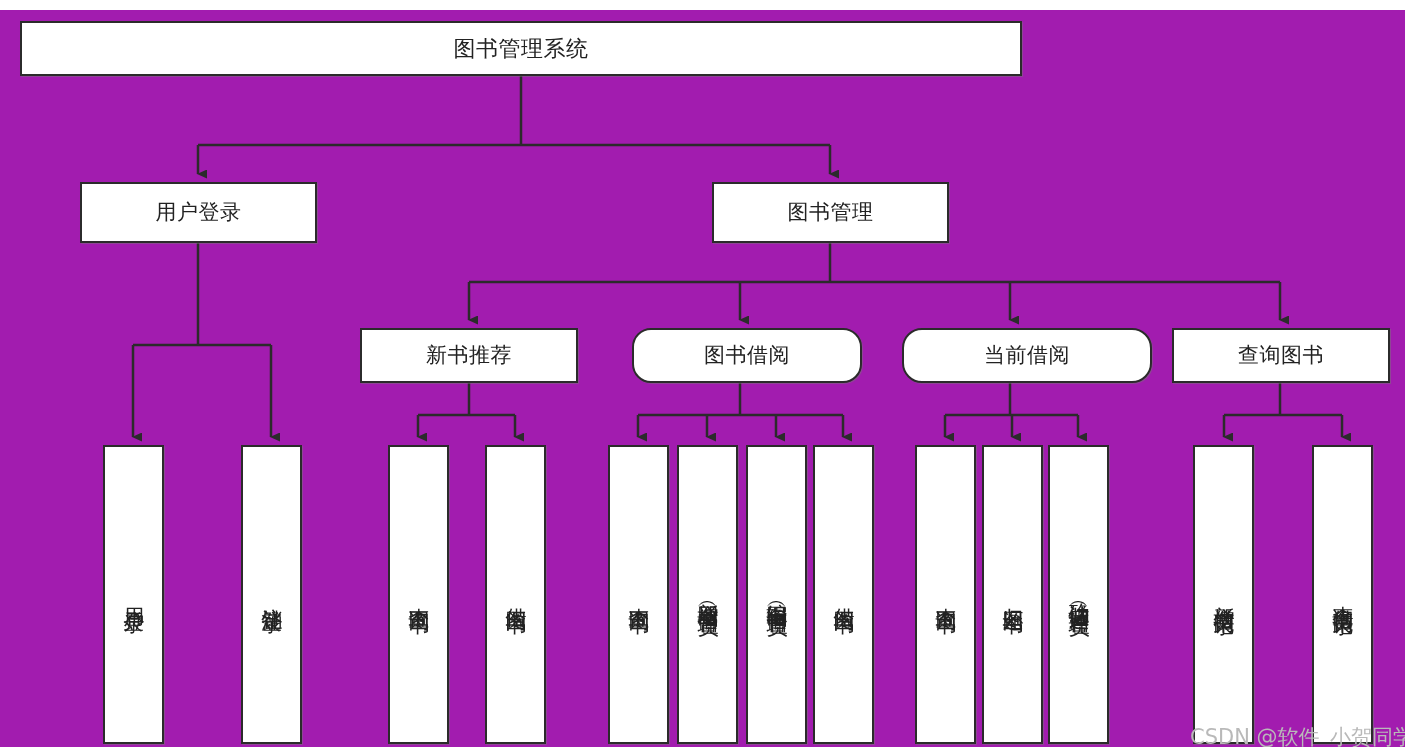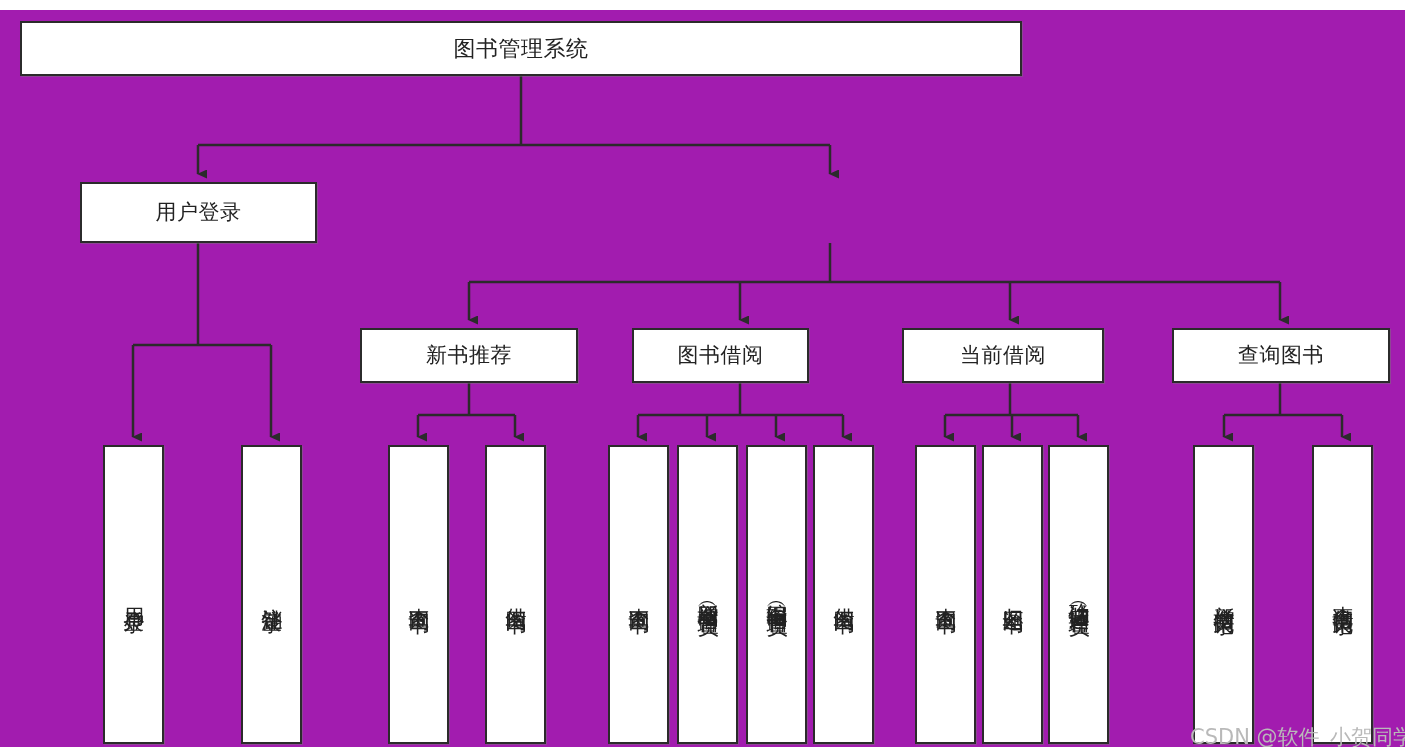--- a/index.html
+++ b/index.html
@@ -133,30 +133,33 @@
   </svg>
 
   <div class="node horizontal root" style="left:20px; top:11px; width:1002px; height:55px;">
     <span class="node-label">图书管理系统</span>
   </div>
 
   <div class="node horizontal" style="left:80px; top:172px; width:237px; height:61px;">
     <span class="node-label">用户登录</span>
   </div>
 
+  <div class="node horizontal" style="left:712px; top:172px; width:237px; height:61px;">
+    <span class="node-label">图书管理</span>
+  </div>
 
   <div class="node horizontal" style="left:360px; top:318px; width:218px; height:55px;">
     <span class="node-label">新书推荐</span>
   </div>
 
-  <div class="node horizontal" style="left:632px; top:318px; width:177px; height:55px;">
+  <div class="node horizontal" style="left:632px; top:318px; width:230px; height:55px;border-radius:19px;">
     <span class="node-label">图书借阅</span>
   </div>
 
-  <div class="node horizontal" style="left:902px; top:318px; width:202px; height:55px;">
+  <div class="node horizontal" style="left:902px; top:318px; width:250px; height:55px;border-radius:20px;">
     <span class="node-label">当前借阅</span>
   </div>
 
   <div class="node horizontal" style="left:1172px; top:318px; width:218px; height:55px;">
     <span class="node-label">查询图书</span>
   </div>
 
   <div class="node vertical" style="left:103px; top:435px; width:61px; height:299px;">
     <span class="node-label">用户登录</span>
   </div>

